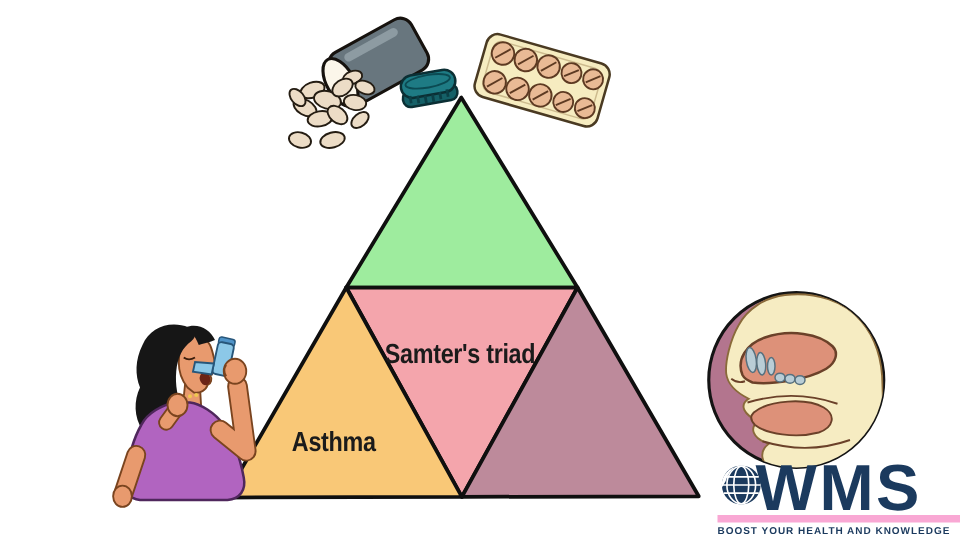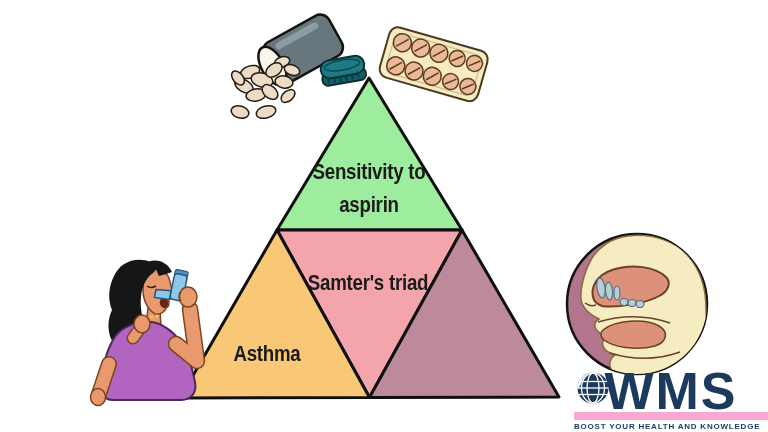--- a/index.html
+++ b/index.html
@@ -17,21 +17,21 @@
     position:absolute;left:574px;top:371px;width:194px;color:#1b3a5e;
   }
   .logo-word{
     display:flex;align-items:flex-end;justify-content:center;
     font-family:Liberation Sans, sans-serif;font-weight:bold;
     font-size:52px;line-height:40px;letter-spacing:2px;color:#1b3a5e;
   }
   .logo-globe{display:block;margin:0 2px 2px 2px;}
   .logo-tagline{
     margin-top:1px;font-size:8px;font-weight:bold;letter-spacing:0.78px;
-    white-space:nowrap;color:#1b3a5e;border-top:8px solid #f9a8d4;padding-top:2px;
+    white-space:nowrap;color:#1b3a5e;border-top:6px solid #f9a8d4;padding-top:2px;
   }
 </style>
 </head>
 <body>
 
 <div class="stage">
 
   <svg width="768" height="432" viewBox="0 0 768 432">
 
     <g>
@@ -214,23 +214,20 @@
           <ellipse cx="609" cy="291" rx="3.5" ry="9" transform="rotate(-5 609 291)"></ellipse>
           <ellipse cx="617" cy="293" rx="3" ry="7"></ellipse>
           <ellipse cx="624" cy="302" rx="4" ry="3.5"></ellipse>
           <ellipse cx="632" cy="303" rx="4" ry="3.5"></ellipse>
           <ellipse cx="640" cy="304" rx="4" ry="3.5"></ellipse>
         </g>
       </g>
     </g>
   </svg>
 
-  <div class="lbl" style="left:284px;top:155px;width:170px;line-height:33px;">
-    <span class="inner">Sensitivity to aspirin</span>
-  </div>
 
   <div class="lbl" style="left:283px;top:269px;width:170px;line-height:28px;">
     <span class="inner">Samter's triad</span>
   </div>
 
   <div class="lbl" style="left:207px;top:341px;width:120px;line-height:26px;">
     <span class="inner">Asthma</span>
   </div>
 
 

